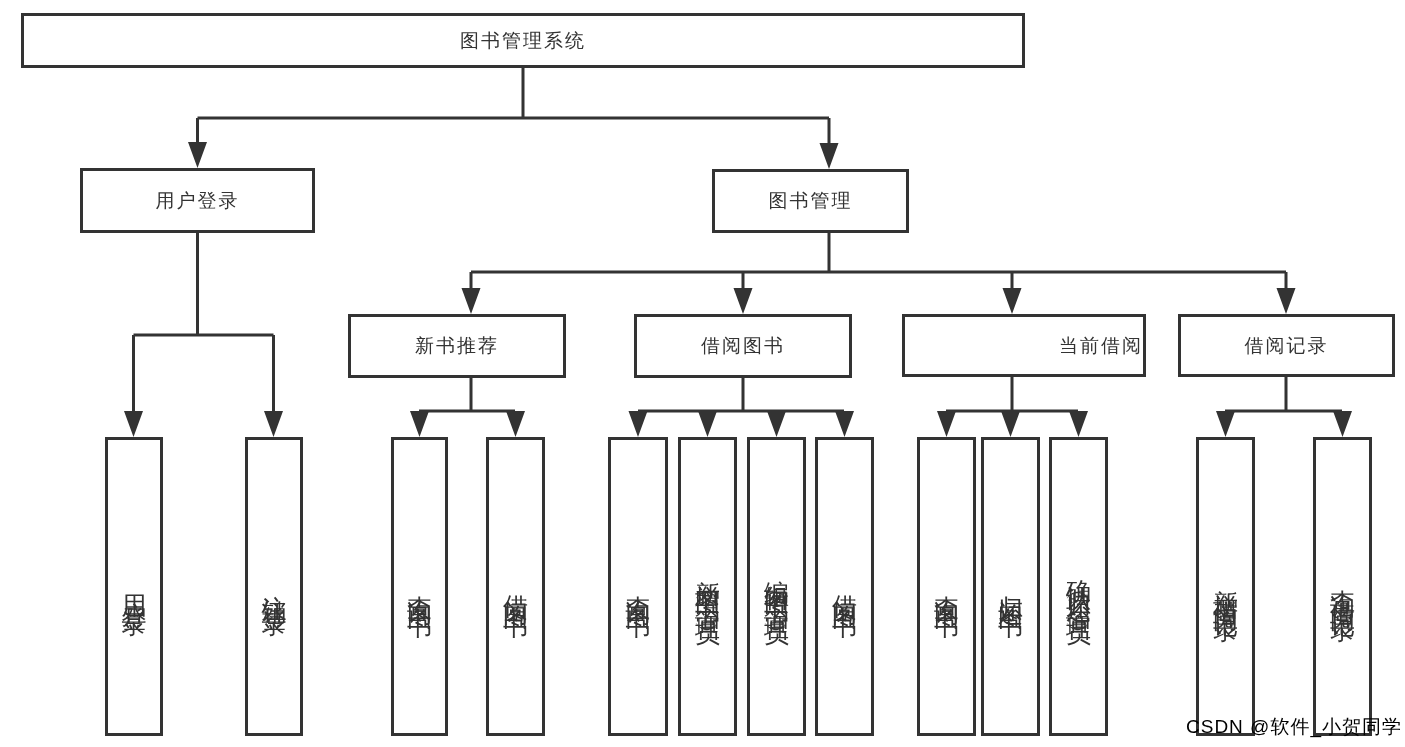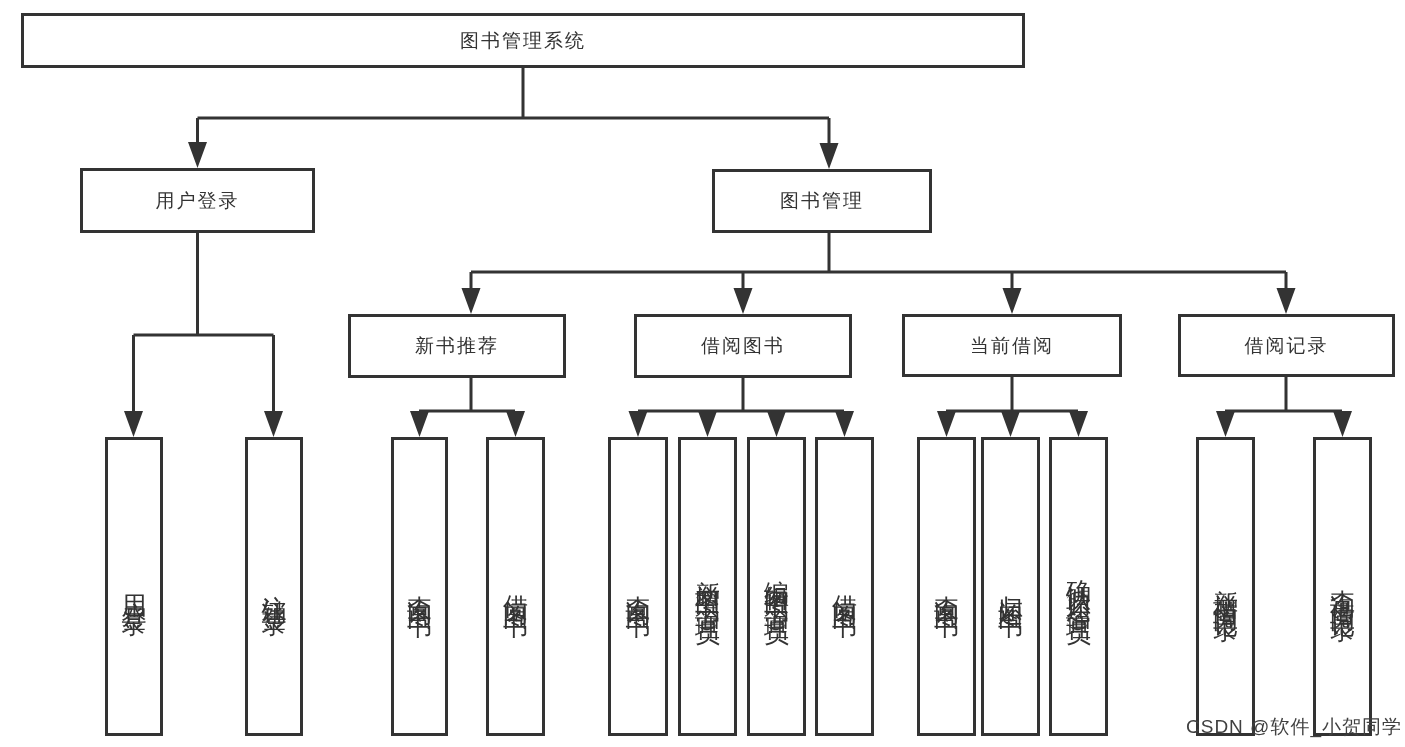--- a/index.html
+++ b/index.html
@@ -41,21 +41,21 @@
     letter-spacing: 6px;
     line-height: 1;
     color: #333333;
   }
   .watermark {
     position: absolute;
     left: 1186px;
     top: 714px;
     font-size: 19px;
     letter-spacing: 1px;
-    color: #404040;
+    color: #000000;
     white-space: nowrap;
     z-index: 5;
   }
 </style>
 </head>
 <body>
 
 <div class="canvas">
 
   <svg class="connector-layer" viewBox="0 0 1405 747" xmlns="http://www.w3.org/2000/svg">
@@ -91,31 +91,31 @@
     </g>
   </svg>
 
   <div class="node" style="left:21px; top:13px; width:1004px; height:55px;">
     <span class="hlabel">图书管理系统</span>
   </div>
 
   <div class="node" style="left:80px; top:168px; width:235px; height:65px;">
     <span class="hlabel">用户登录</span>
   </div>
-  <div class="node" style="left:712px; top:169px; width:220px; height:64px;">
+  <div class="node" style="left:712px; top:169px; width:197px; height:64px;">
     <span class="hlabel">图书管理</span>
   </div>
 
   <div class="node" style="left:348px; top:314px; width:218px; height:64px;">
     <span class="hlabel">新书推荐</span>
   </div>
   <div class="node" style="left:634px; top:314px; width:218px; height:64px;">
     <span class="hlabel">借阅图书</span>
   </div>
-  <div class="node" style="left:902px; top:314px; width:220px; height:63px;">
+  <div class="node" style="left:902px; top:314px; width:244px; height:63px;justify-content:flex-end;">
     <span class="hlabel">当前借阅</span>
   </div>
   <div class="node" style="left:1178px; top:314px; width:217px; height:63px;">
     <span class="hlabel">借阅记录</span>
   </div>
 
   <div class="node leaf" style="left:105px; top:437px; width:58px; height:299px;">
     <span class="vtext">用户登录</span>
   </div>
   <div class="node leaf" style="left:245px; top:437px; width:58px; height:299px;">

